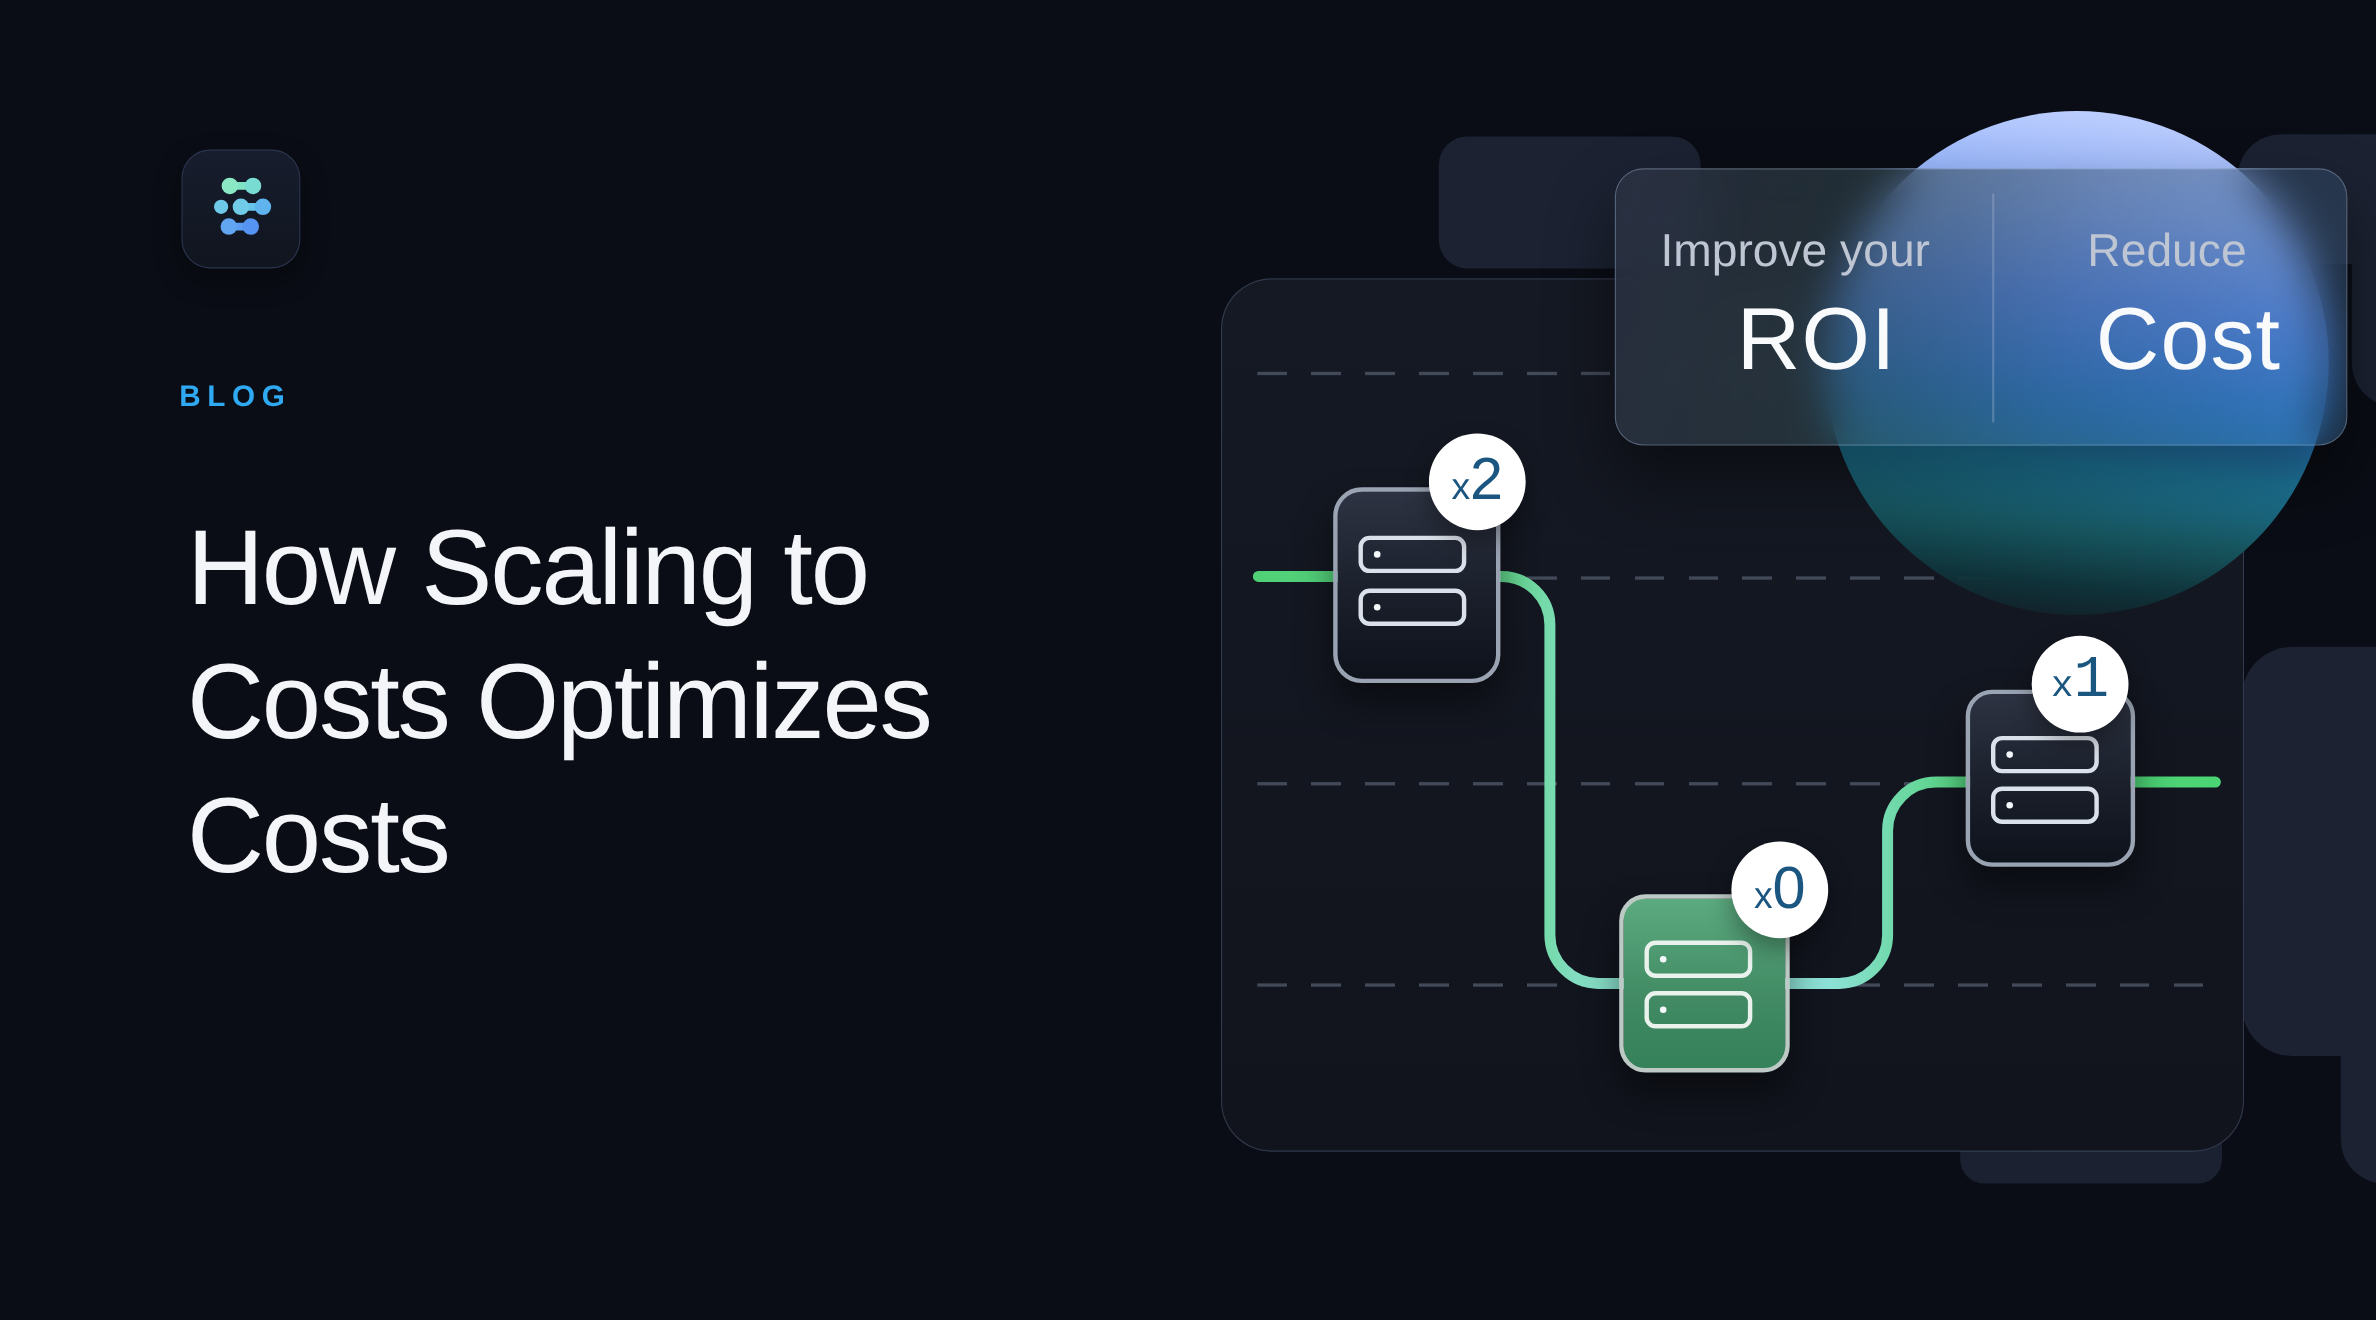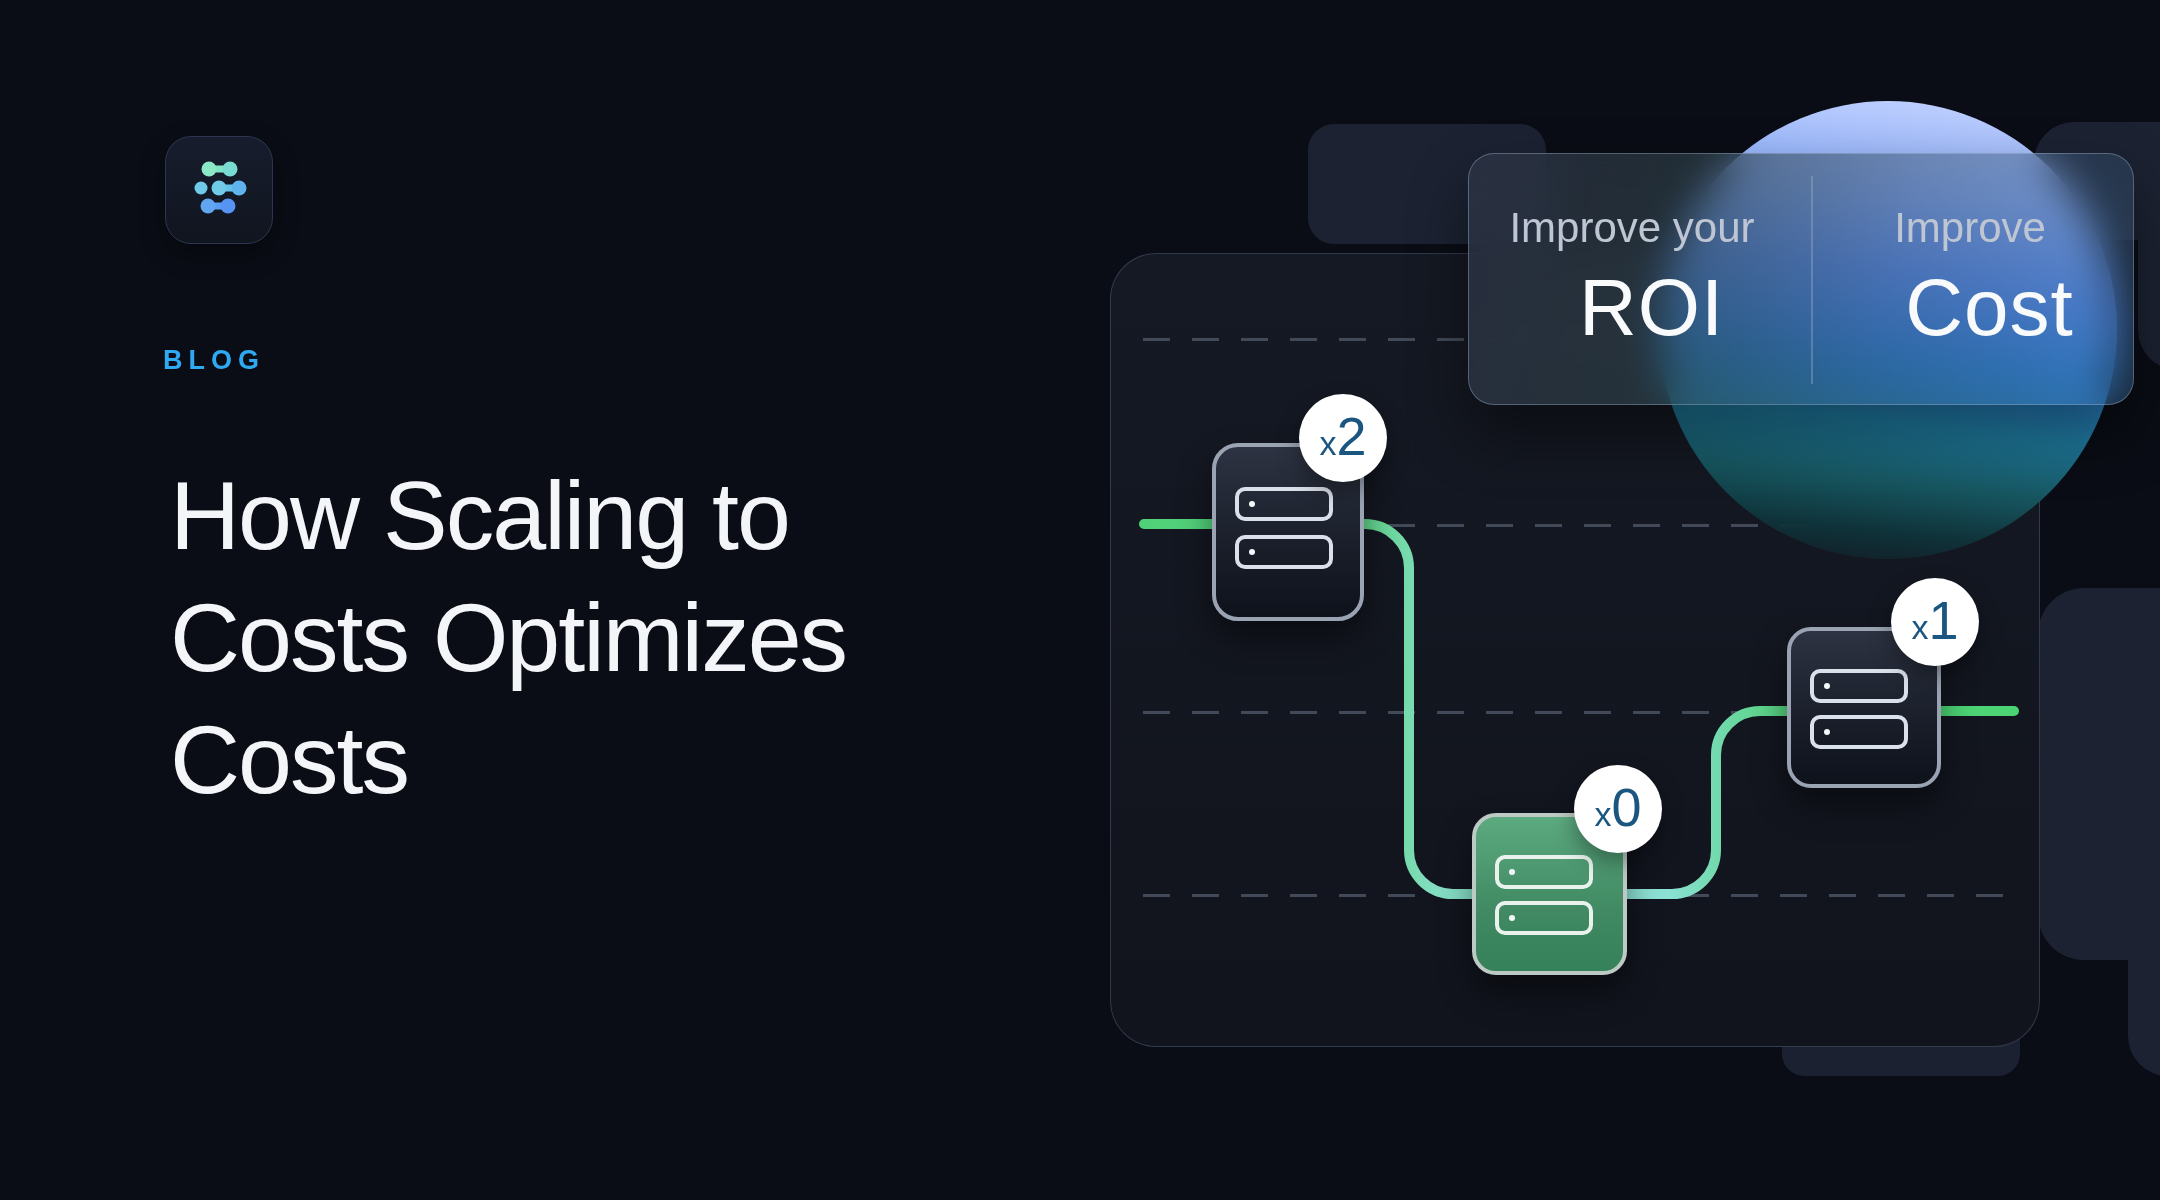--- a/index.html
+++ b/index.html
@@ -88,21 +88,21 @@
   
   .count-badge{
     position:absolute;width:88px;height:88px;border-radius:50%;
     background:#ffffff;text-align:center;line-height:84px;
     color:#1a567f;box-shadow:0 10px 22px rgba(0,0,0,0.35);
   }
   .count-badge .pre{font-size:34px;font-weight:500;}
   .count-badge .num{font-size:54px;font-weight:500;}
   .badge-x2{left:1299px;top:394px;}
   .badge-x0{left:1574px;top:765px;}
-  .badge-x1{left:1891px;top:578px;}
+  .badge-x1{left:1847px;top:578px;font-family:Liberation Mono, monospace;}
 
   
   .glow-circle{
     left:1659px;top:101px;width:458px;height:458px;border-radius:50%;
     background:linear-gradient(186deg,
       #c0d0fe 3%,#93b3fb 20%,#5a8ff2 40%,#2e7fd4 56%,
       #1f7ba0 68%,#175660 80%,#0f3239 90%,rgba(10,13,21,0) 100%);
   }
   .roi-card{
     left:1468px;top:153px;width:666px;height:252px;
@@ -217,16 +217,16 @@
 
 <div class="abs glow-circle"></div>
 
 <div class="abs roi-card">
   <div class="roi-half">
     <div class="roi-label">Improve your</div>
     <div class="roi-value">ROI</div>
   </div>
   <div class="roi-divider"></div>
   <div class="roi-half">
-    <div class="roi-label">Improve</div>
+    <div class="roi-label">Reduce</div>
     <div class="roi-value">Cost</div>
   </div>
 </div>
 
 </body></html>

